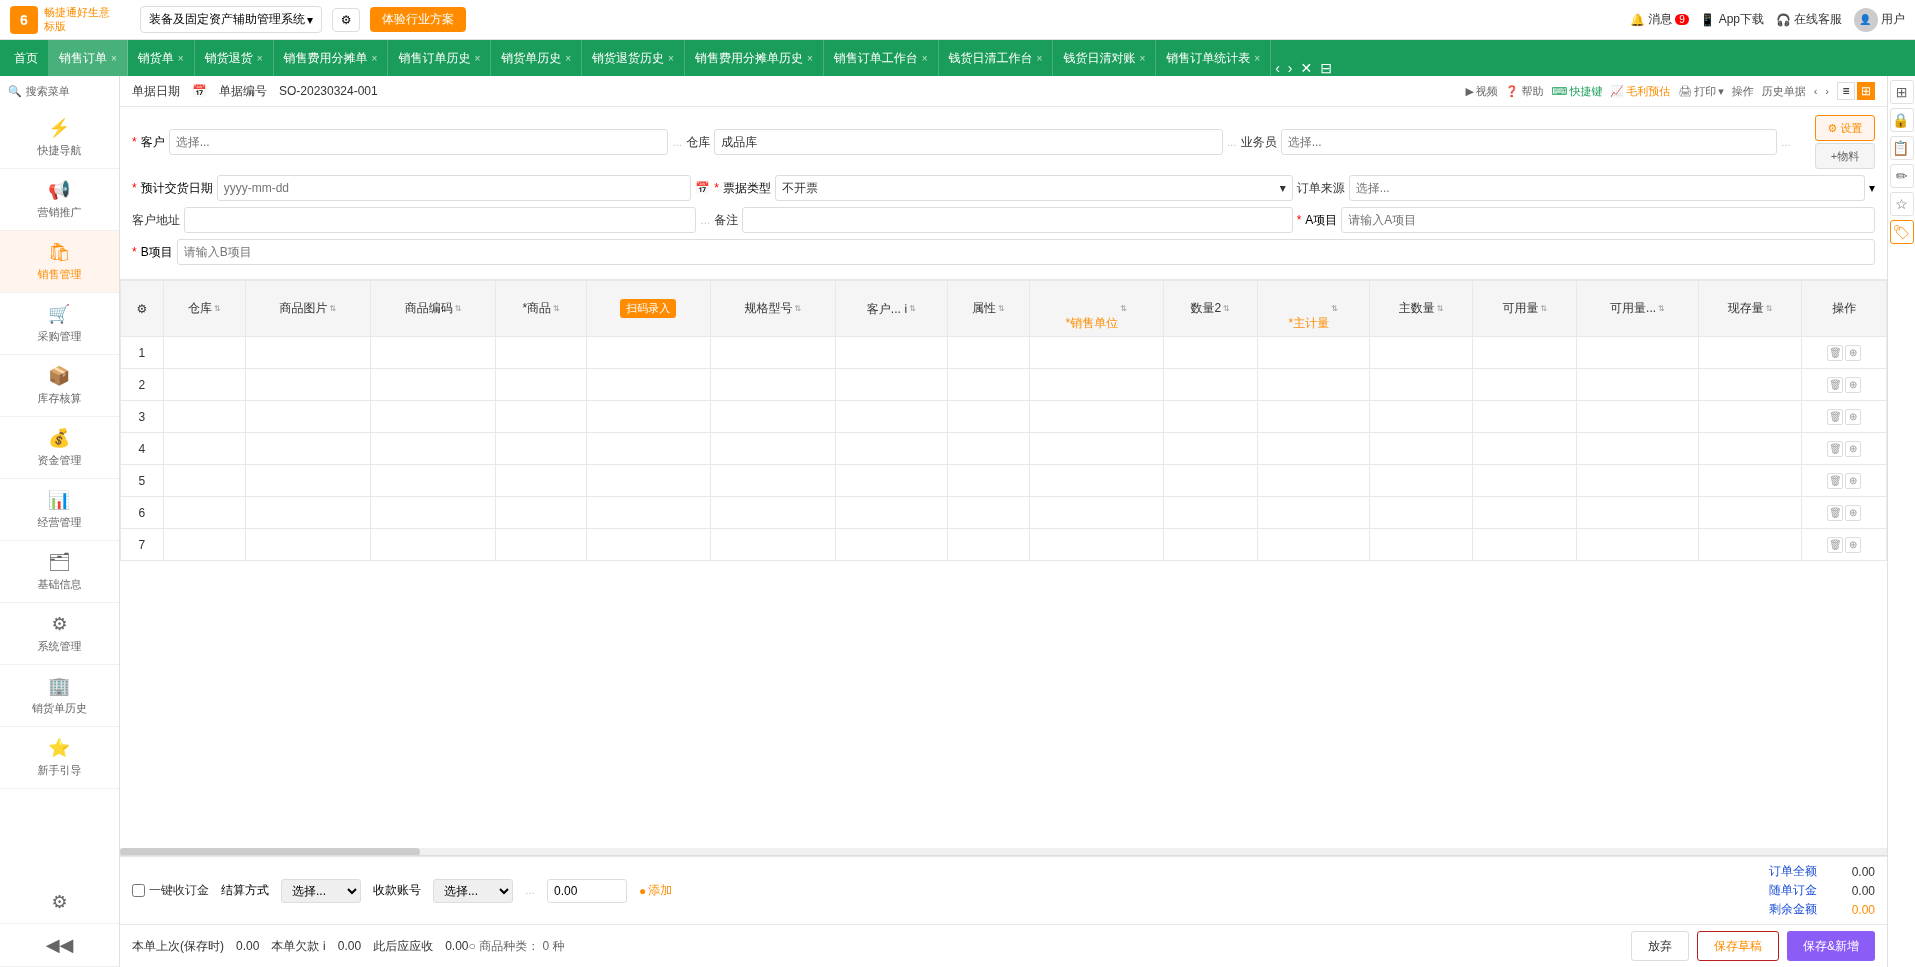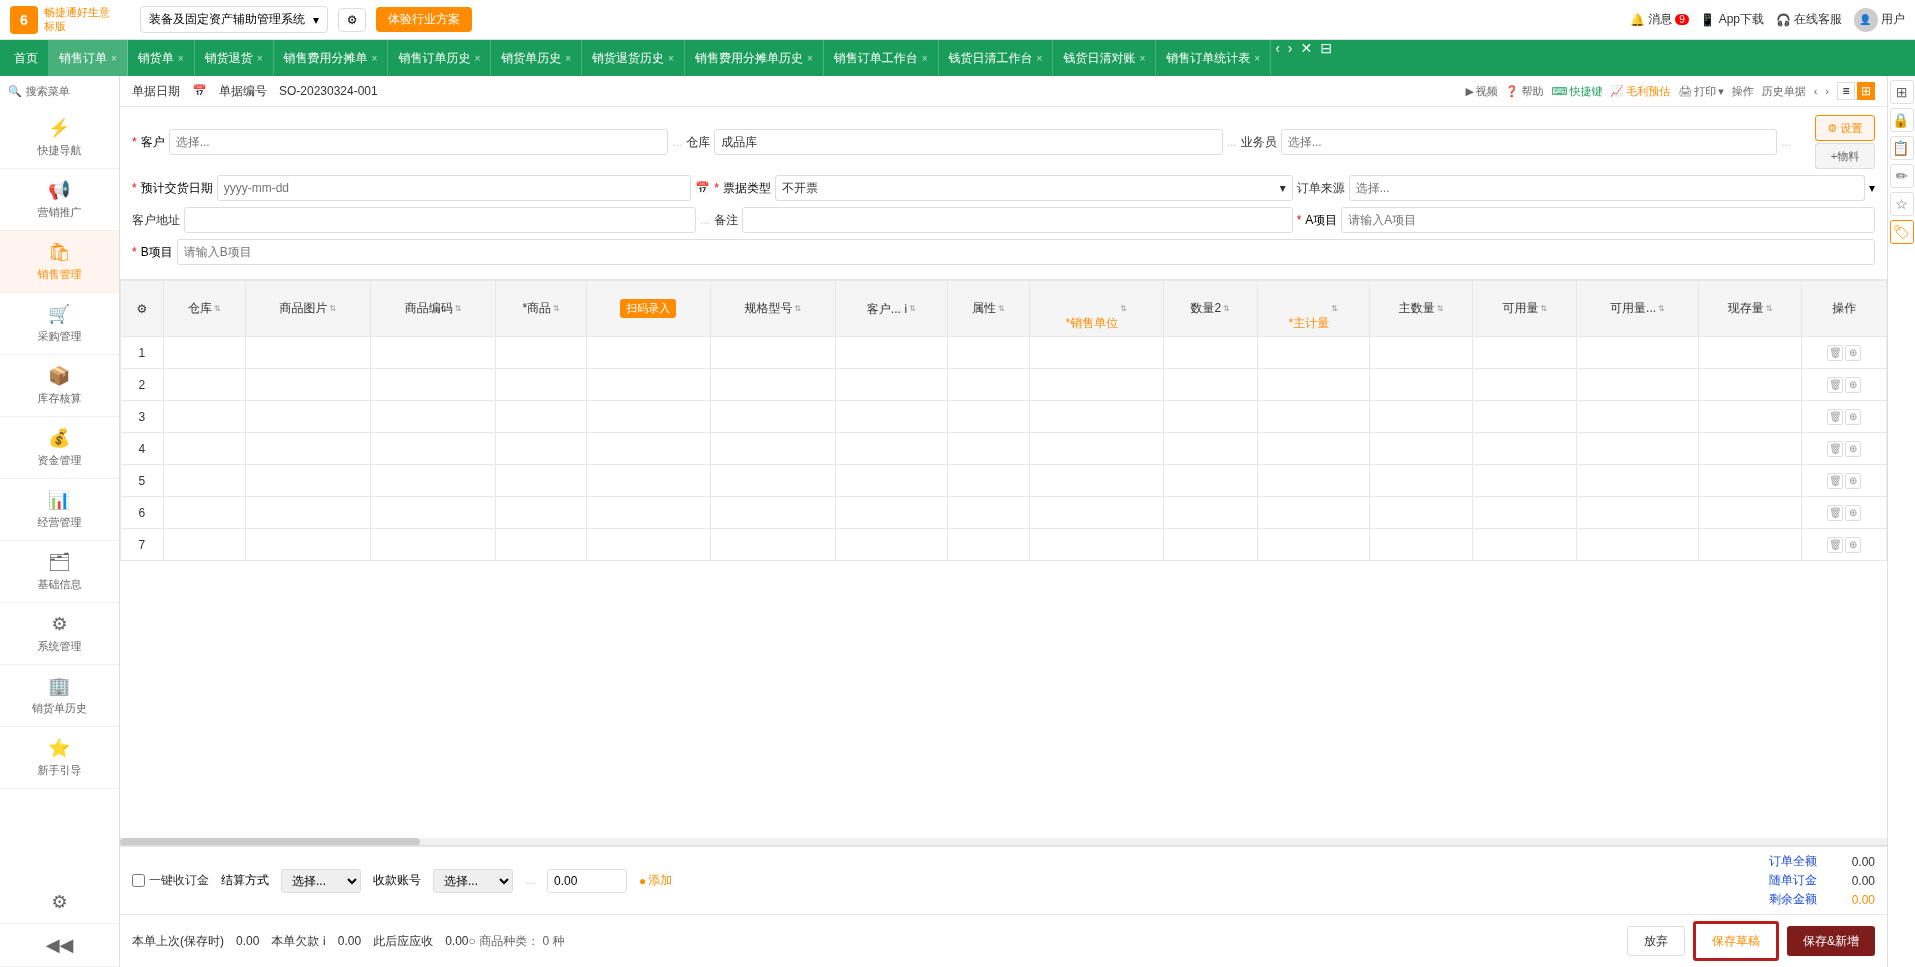--- a/index.html
+++ b/index.html
@@ -7,30 +7,30 @@
     
     
     .top-bar {
       display: flex; align-items: center; height: 40px;
       background: #fff; border-bottom: 1px solid #e0e0e0;
       padding: 0 10px; gap: 10px;
     }
     .logo-area { display: flex; align-items: center; gap: 6px; width: 120px; }
     .logo-icon { width: 28px; height: 28px; background: #ff8c00; border-radius: 4px; display:flex;align-items:center;justify-content:center; color:#fff; font-size:14px; font-weight:bold; }
     .logo-text { font-size: 11px; color: #ff8c00; line-height: 1.2; }
-    .system-selector { display:flex;align-items:center;gap:8px;padding:4px 8px;border:1px solid #ddd;border-radius:4px;cursor:pointer;font-size:12px; background:#fff; }
+    .system-selector { display:flex;align-items:center;gap:2px;padding:4px 8px;border:1px solid #ddd;border-radius:4px;cursor:pointer;font-size:12px; background:#fff; }
     .btn-industry { background:#ff8c00;color:#fff;border:none;padding:4px 12px;border-radius:4px;cursor:pointer;font-size:12px; }
     .top-right { margin-left:auto;display:flex;align-items:center;gap:12px;font-size:12px; }
     .top-right-item { display:flex;align-items:center;gap:3px;cursor:pointer;color:#333; }
     .notif-badge { background:#f00;color:#fff;border-radius:8px;padding:0 4px;font-size:10px; }
     .user-avatar { width:24px;height:24px;background:#ccc;border-radius:50%;display:flex;align-items:center;justify-content:center;font-size:10px; }
 
     
     .nav-tabs {
-      display: flex; align-items: flex-start; background: #1a9d5a; height: 36px;
+      display: flex; align-items: flex-end; background: #1a9d5a; height: 36px;
       overflow: hidden; padding: 0 4px;
     }
     .nav-tab {
       display: flex; align-items: center; padding: 0 10px; height: 36px;
       color: #fff; font-size: 12px; cursor: pointer; white-space: nowrap;
       border-right: 1px solid rgba(255,255,255,0.2);
     }
     .nav-tab.active { background: rgba(255,255,255,0.2); }
     .nav-tab .close-x { margin-left:4px; opacity:0.7; font-size:10px; }
     .nav-arrow { color:#fff;padding:0 4px;cursor:pointer;font-size:14px; }
@@ -123,22 +123,22 @@
     .total-label { color:#1d4ed8; }
     .total-value { color:#333;min-width:50px;text-align:right; }
 
     
     .footer-bar { background:#fff;padding:6px 12px;border-top:1px solid #e8e8e8;display:flex;align-items:center;}
     .footer-info { display:flex;align-items:center;gap:12px;font-size:12px;color:#333; }
     .footer-label { color:#333; }
     .footer-value { color:#333;font-weight:500; }
     .footer-right { margin-left:auto;display:flex;align-items:center;gap:8px; }
     .btn-discard { height:30px;padding:0 16px;border:1px solid #ddd;background:#fff;color:#333;border-radius:3px;cursor:pointer;font-size:12px; }
-    .btn-save-draft { height:40px;padding:0 16px;border:3px solid #b91c1c;background:#fff;color:#ff8c00;border-radius:3px;cursor:pointer;font-size:12px; }
-    .btn-save-new { height:30px;padding:0 16px;border:none;background:#7f1d1d;color:#fff;border-radius:3px;cursor:pointer;font-size:12px; }
+    .btn-save-draft { height:30px;padding:0 16px;border:1px solid #b91c1c;background:#fff;color:#ff8c00;border-radius:3px;cursor:pointer;font-size:12px; }
+    .btn-save-new { height:30px;padding:0 16px;border:none;background:#8b5cf6;color:#fff;border-radius:3px;cursor:pointer;font-size:12px; }
     .goods-count { font-size:12px;color:#666; }
 
     
     .right-sidebar {
       width:28px;background:#fff;border-left:1px solid #e0e0e0;
       display:flex;flex-direction:column;align-items:center;padding-top:4px;gap:4px;
     }
     .right-sidebar-icon { width:24px;height:24px;display:flex;align-items:center;justify-content:center;cursor:pointer;color:#666;font-size:14px;border:1px solid #e0e0e0;border-radius:3px; }
     .float-btn {
       width:40px;height:32px;background:#f5f5f5;border:1px solid #ddd;

